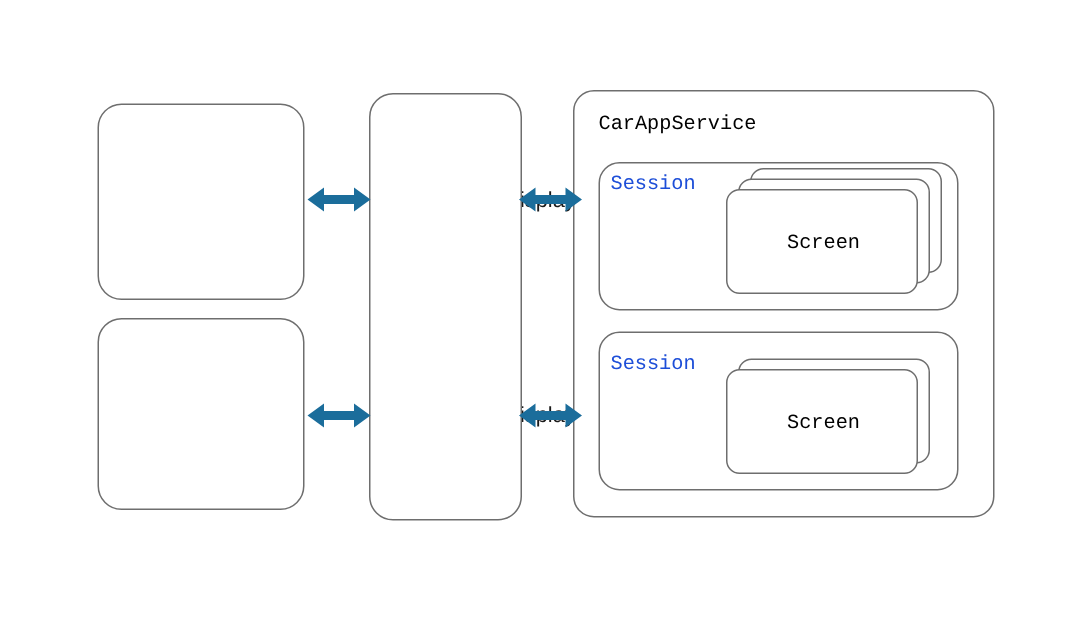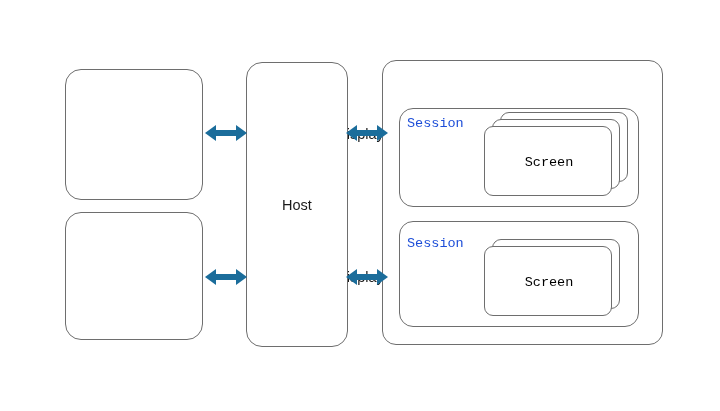--- a/index.html
+++ b/index.html
@@ -163,23 +163,23 @@
 
 <div id="diagram-canvas">
 
   <div class="node display-box" id="display-box-1"></div>
   <div class="node-label display-label" id="display-label-1">Display</div>
 
   <div class="node display-box" id="display-box-2"></div>
   <div class="node-label display-label" id="display-label-2">Display</div>
 
   <div class="node" id="host-box"></div>
-  <div class="node-label" id="host-label">Host</div>
 
   <div class="node" id="carappservice-box"></div>
+  <div class="node-label" id="carappservice-label">CarAppService</div>
 
   <div class="node session-box" id="session-box-1"></div>
   <div class="node-label session-label" id="session-label-1">Session</div>
 
   <div class="screen-stack" id="screen-stack-1">
     <div class="screen-card layer-3"></div>
     <div class="screen-card layer-2"></div>
     <div class="screen-card layer-1">
       <div class="screen-label">Screen</div>
     </div>

